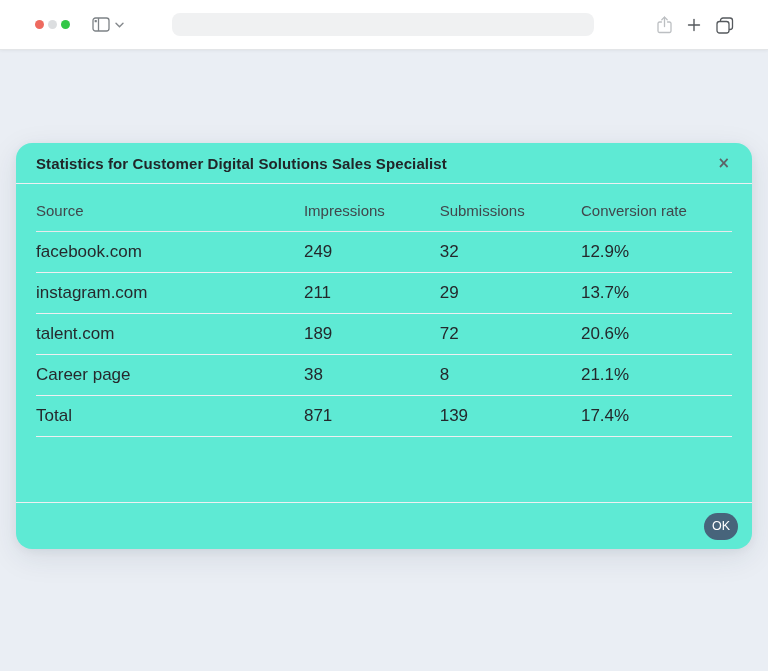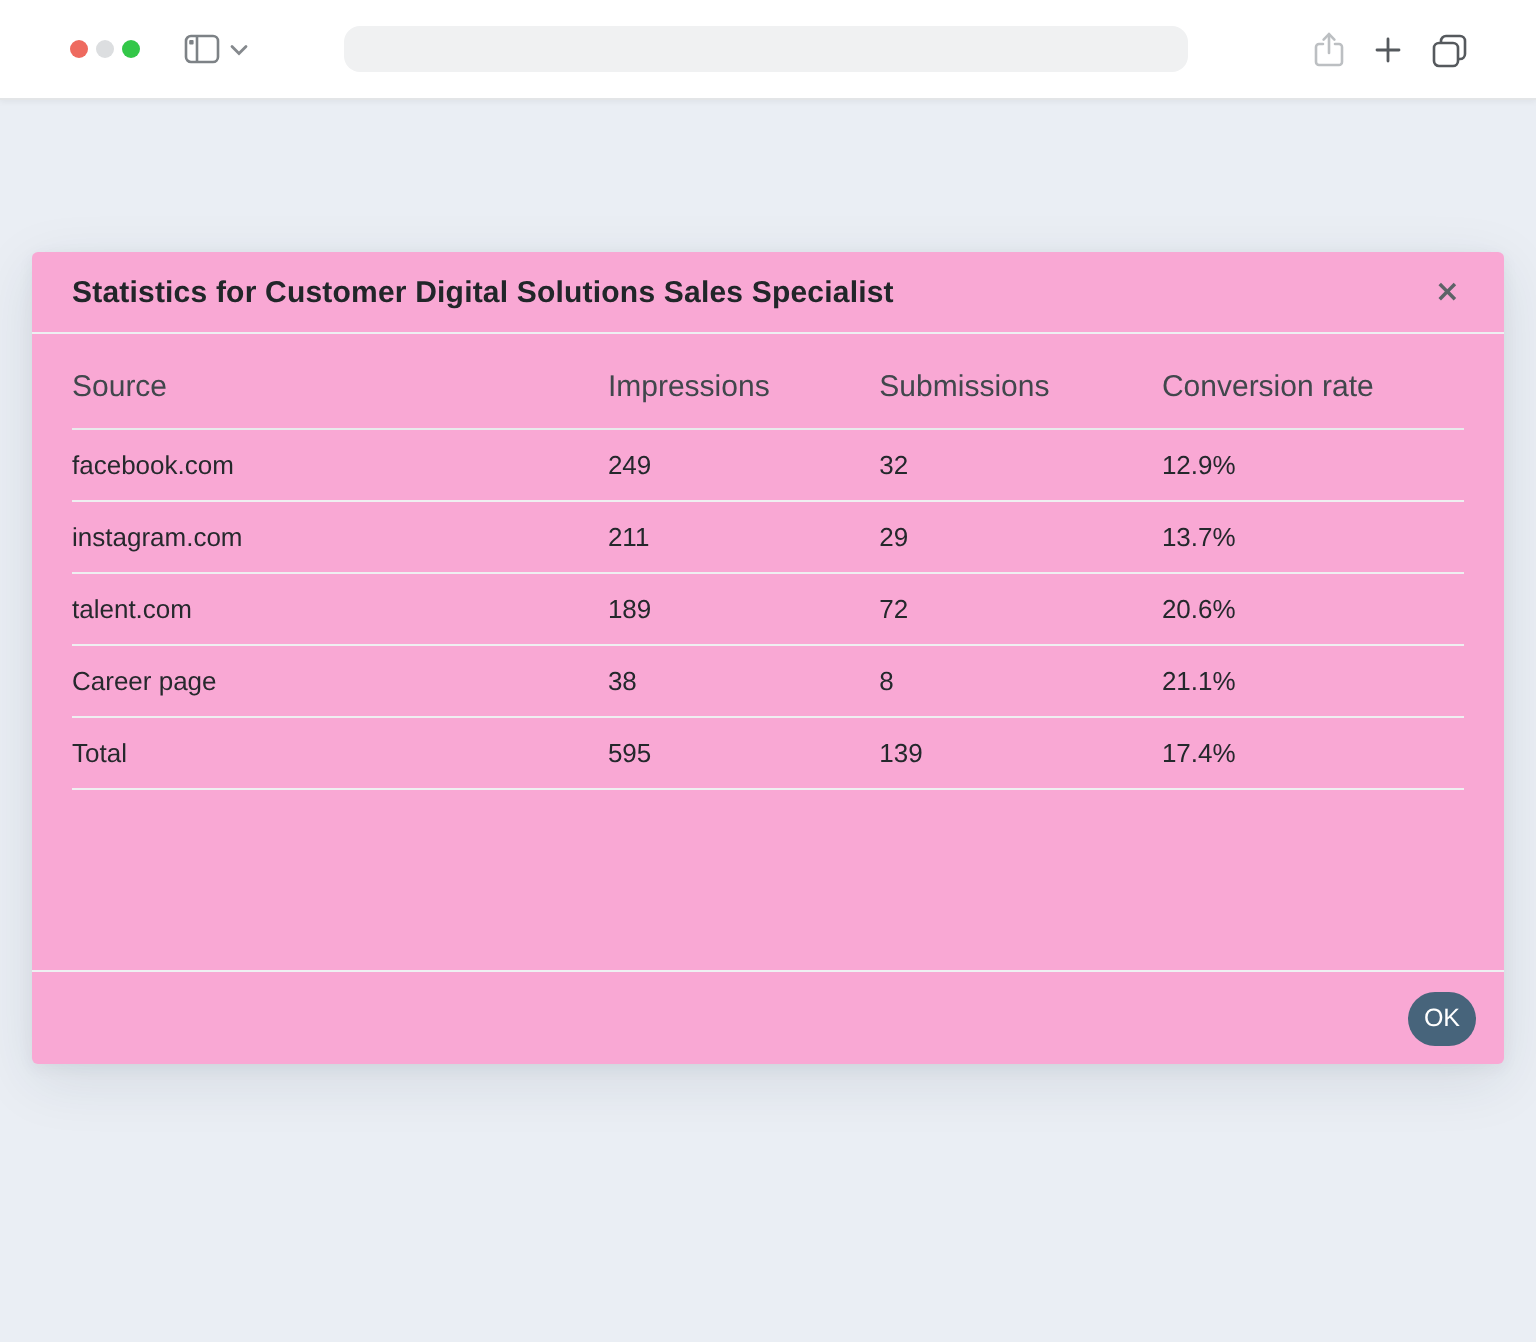--- a/index.html
+++ b/index.html
@@ -30,23 +30,23 @@
     background: #f0f1f2; border-radius: 8px;
     border: none; outline: none;
     font-size: 12px; padding: 0 10px; color: #555;
     font-family: "Liberation Sans", sans-serif;
   }
   .toolbar-right { position: absolute; right: 34px; top: 0; height: 50px; display: flex; align-items: center; gap: 15px; }
   .tb-icon { display: flex; align-items: center; justify-content: center; cursor: default; background: none; border: none; padding: 0; }
 
   
   .modal {
-    position: absolute; left: 16px; top: 126px;
+    position: absolute; left: 16px; top: 143px;
     width: 736px; height: 406px;
-    background: #f9a8d4; border-radius: 3px;
+    background: #5eead4; border-radius: 16px;
     box-shadow: 0 8px 30px rgba(30,45,70,0.10), 0 2px 8px rgba(30,45,70,0.06);
     z-index: 3;
   }
   .modal-header {
     height: 41px; padding: 0 20px;
     display: flex; align-items: center;
     border-bottom: 1px solid #eef0f2;
     position: relative;
   }
   .modal-title { font-size: 15px; font-weight: 700; color: #212629; letter-spacing: 0.1px; }
@@ -62,21 +62,21 @@
   .stats-table col.c1 { width: 38.5%; }
   .stats-table col.c2 { width: 19.5%; }
   .stats-table col.c3 { width: 20.3%; }
   .stats-table col.c4 { width: 21.7%; }
   .stats-table th {
     text-align: left; font-weight: 400; font-size: 15px; color: #41474c;
     padding: 18px 0 12px 0;
     border-bottom: 1px solid #e9eaec;
   }
   .stats-table td {
-    font-size: 13px; color: #24282c;
+    font-size: 17px; color: #24282c;
     padding: 10px 0 10px 0;
     border-bottom: 1px solid #efeff1;
   }
   .stats-table tr td:first-child { color: #26292d; }
 
   
   .modal-footer {
     position: absolute; left: 0; right: 0; bottom: 0; height: 47px;
     border-top: 1px solid #eef0f2;
     display: flex; align-items: center; justify-content: flex-end;
@@ -185,21 +185,21 @@
 
   <tr>
     <td>Career page</td>
     <td>38</td>
     <td>8</td>
     <td>21.1%</td>
   </tr>
 
   <tr>
     <td>Total</td>
-    <td>595</td>
+    <td>871</td>
     <td>139</td>
     <td>17.4%</td>
   </tr>
 </tbody>
   </table>
 
   <div class="modal-footer">
     <button class="ok-button" id="ok-btn" style="background: rgb(71, 100, 123);">OK</button>
   </div>
 </div>

